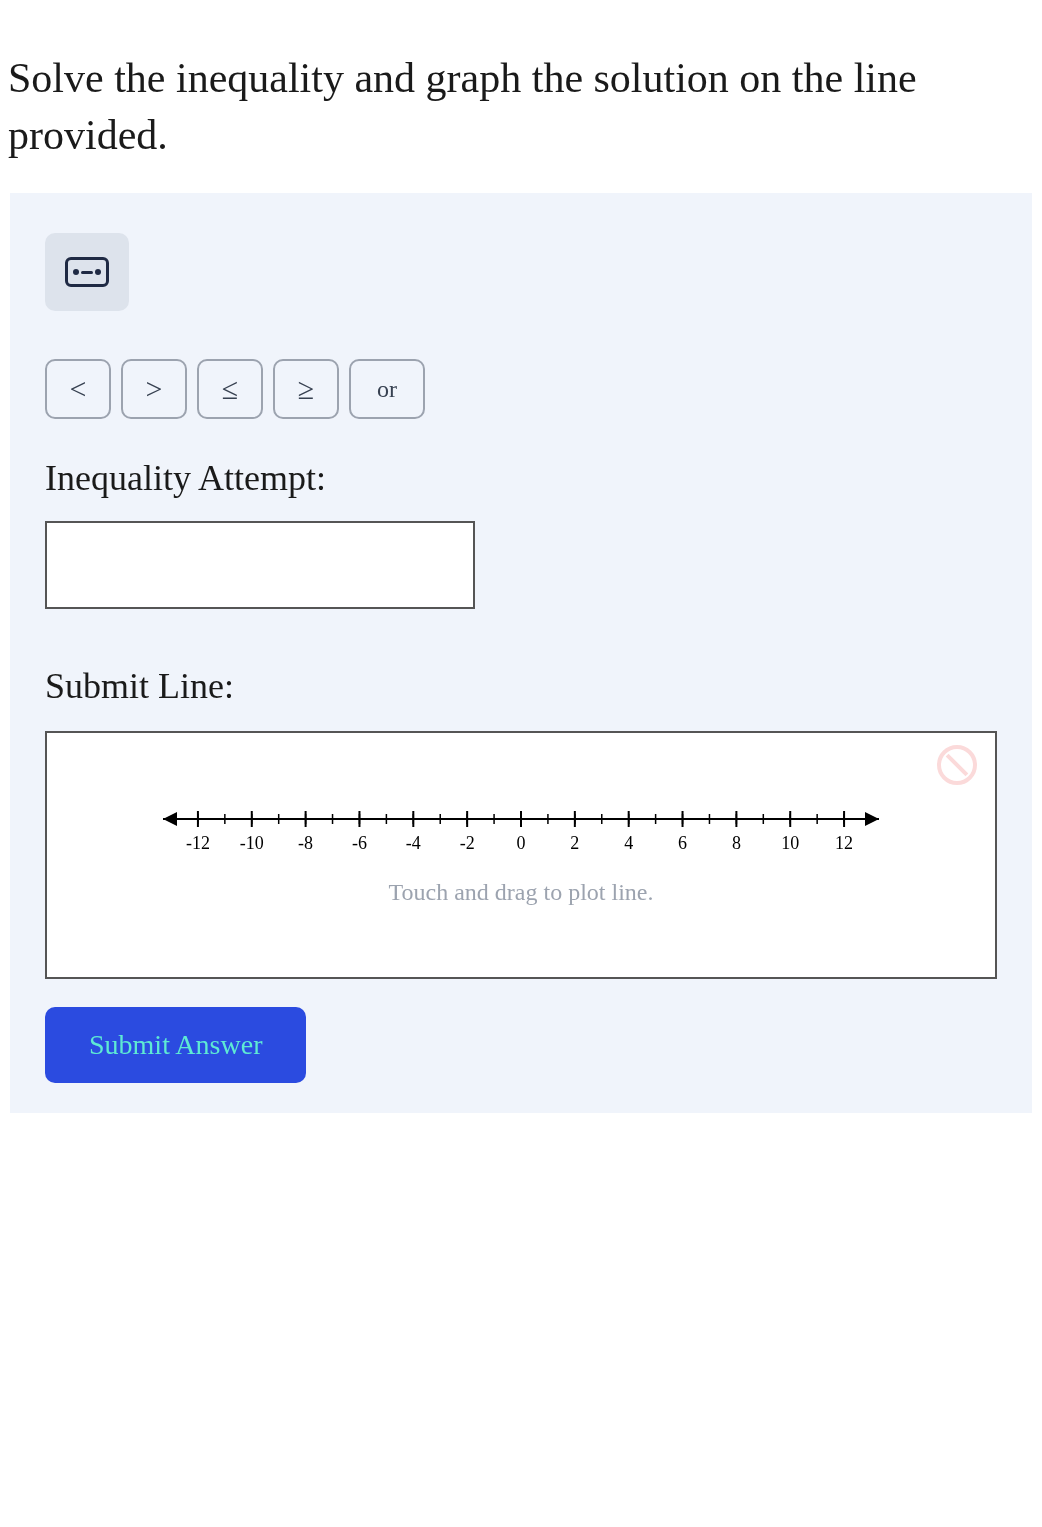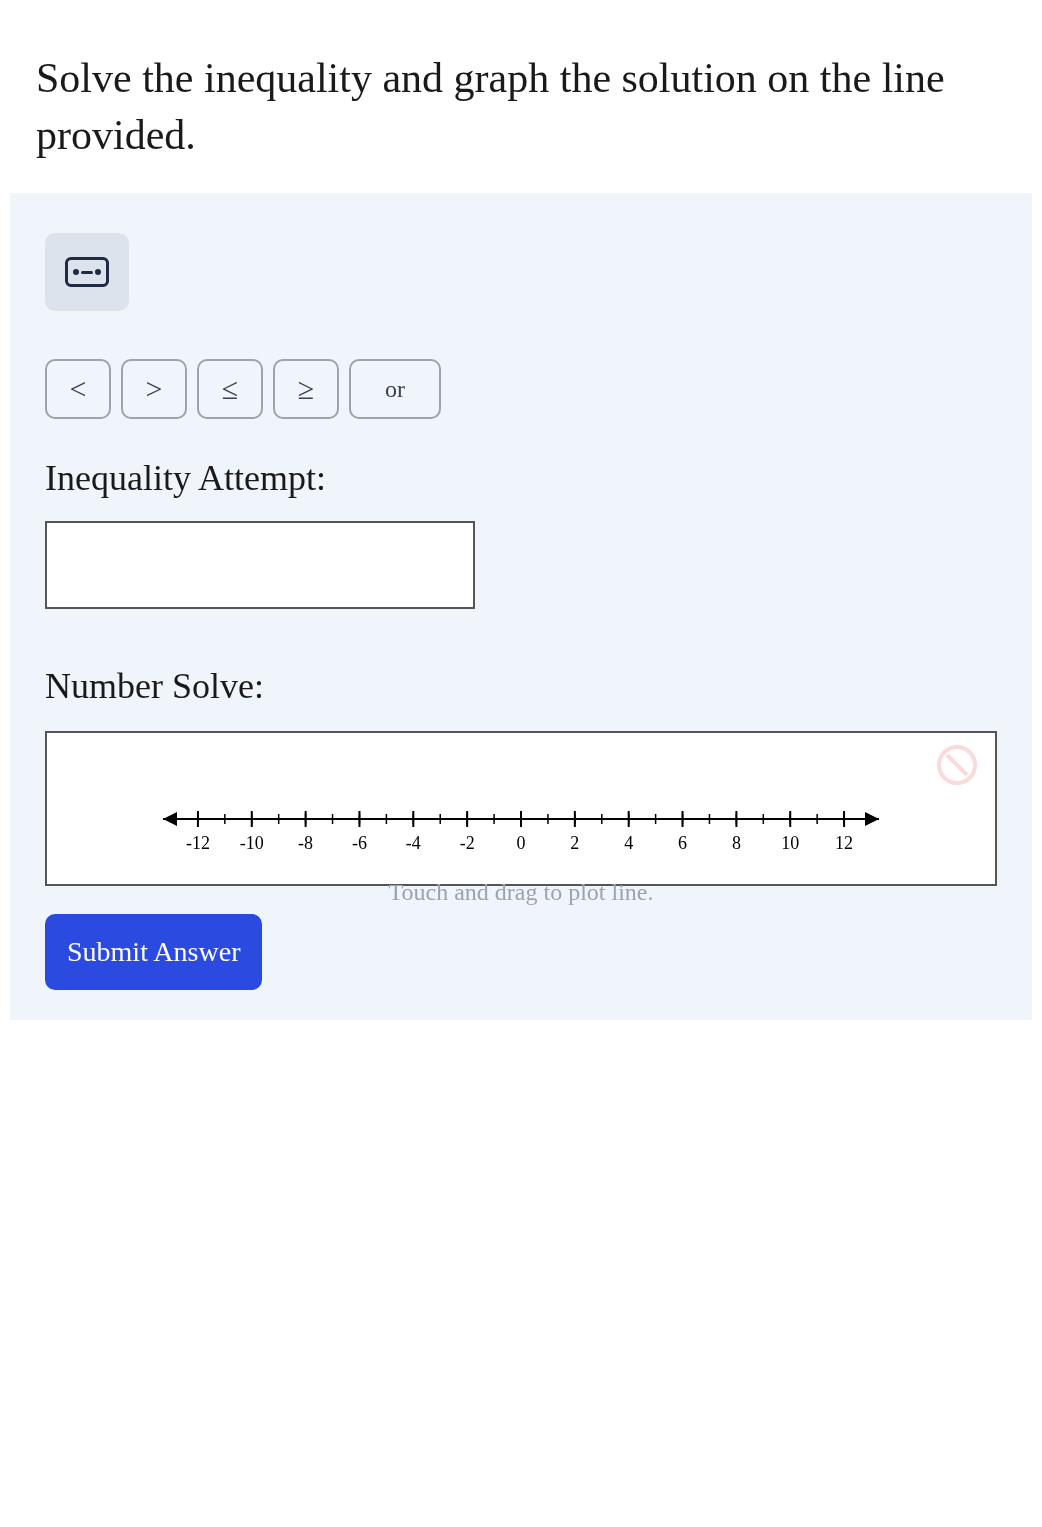--- a/index.html
+++ b/index.html
@@ -3,21 +3,21 @@
 <meta charset="utf-8">
 <style>
   * { box-sizing: border-box; margin: 0; padding: 0; }
   body {
     font-family: Georgia, 'Times New Roman', serif;
     background: #fff;
     width: 1042px;
     color: #1a1a1a;
   }
   .question-area {
-    padding: 50px 20px 20px 36px;
+    padding: 50px 20px 20px 8px;
   }
   .question-text {
     font-size: 42px;
     line-height: 1.35;
     font-weight: 400;
   }
   .equation-block {
     text-align: center;
     padding: 60px 0 50px 0;
   }
@@ -102,21 +102,21 @@
     display: flex;
     align-items: center;
     justify-content: center;
     font-size: 30px;
     font-family: Georgia, serif;
     cursor: pointer;
     color: #374151;
   }
   .sym-btn.or-btn {
     font-size: 24px;
-    width: 92px;
+    width: 76px;
   }
   .section-label {
     font-size: 36px;
     margin-top: 38px;
   }
   .notation-input {
     width: 430px;
     height: 88px;
     border: 2px solid #555;
     background: #fff;
@@ -128,21 +128,21 @@
   .number-line-label {
     font-size: 36px;
     margin-top: 56px;
   }
   .number-line-box {
     border: 2px solid #555;
     background: #fff;
     margin-top: 24px;
     padding: 18px 20px 10px 20px;
     position: relative;
-    height: 155px;
+    height: 248px;
   }
   .clear-icon {
     position: absolute;
     top: 12px;
     right: 18px;
     width: 40px;
     height: 40px;
     border: 4px solid #fbdada;
     border-radius: 50%;
     cursor: pointer;
@@ -162,25 +162,25 @@
     margin: 50px auto 0 auto;
   }
   .nl-hint {
     text-align: center;
     font-size: 24px;
     color: #9ca3af;
     margin-top: 18px;
   }
   .submit-btn {
     background: #2b4be0;
-    color: #ffffff;
+    color: #5eead4;
     font-size: 28px;
     border: none;
     border-radius: 10px;
-    padding: 22px 22px;
+    padding: 22px 44px;
     margin-top: 28px;
     cursor: pointer;
     font-family: Georgia, serif;
   }
 </style>
 </head>
 <body>
 
 <div class="question-area">
   <div class="question-text">Solve the inequality and graph the solution on the line provided.</div>
@@ -199,21 +199,21 @@
     <div class="sym-btn">&lt;</div>
     <div class="sym-btn">&gt;</div>
     <div class="sym-btn">≤</div>
     <div class="sym-btn">≥</div>
     <div class="sym-btn or-btn">or</div>
   </div>
 
   <div class="section-label">Inequality Attempt:</div>
   <input type="text" class="notation-input" value="" style="">
 
-  <div class="number-line-label">Number Solve:</div>
+  <div class="number-line-label">Submit Line:</div>
 
   <div class="number-line-box">
     <div class="clear-icon"></div>
     <svg class="nl-svg" width="740" height="60" viewBox="0 0 740 60">
         <line x1="12" y1="18" x2="728" y2="18" stroke="#000" stroke-width="2"></line>
         <polygon points="12,18 26,11 26,25" fill="#000"></polygon>
         <polygon points="728,18 714,11 714,25" fill="#000"></polygon>
         <line x1="46.92307692307692" y1="13" x2="46.92307692307692" y2="23" stroke="#000" stroke-width="1.5"></line>
         <line x1="73.84615384615384" y1="13" x2="73.84615384615384" y2="23" stroke="#000" stroke-width="1.5"></line>
         <line x1="100.76923076923077" y1="13" x2="100.76923076923077" y2="23" stroke="#000" stroke-width="1.5"></line>

